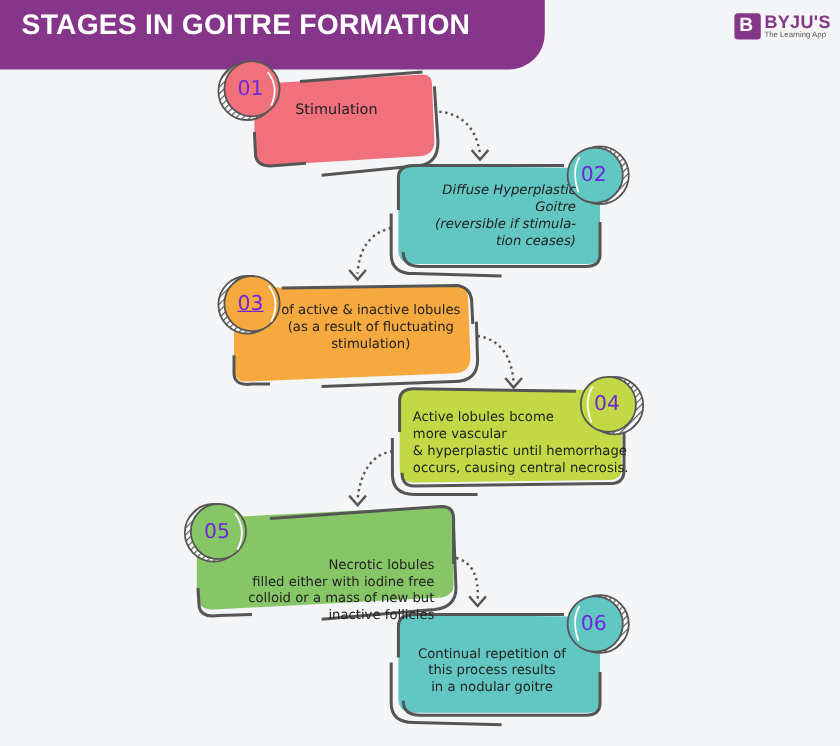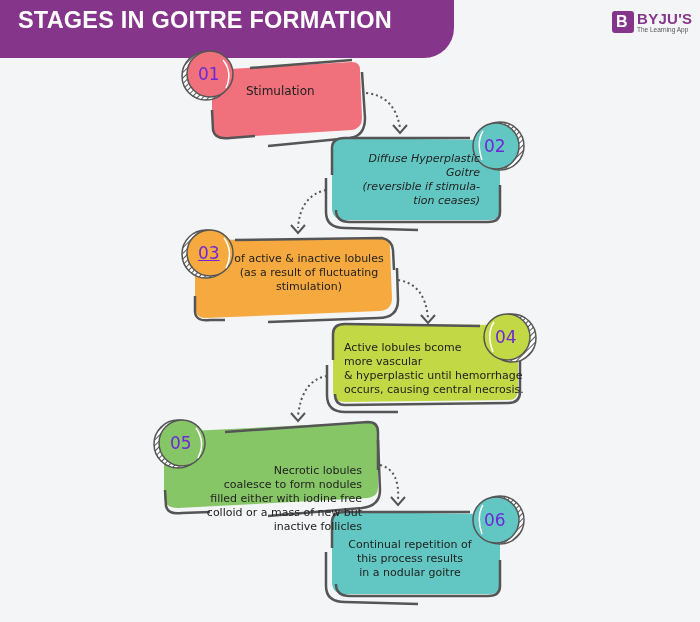--- a/index.html
+++ b/index.html
@@ -148,21 +148,20 @@
 
 <div class="box-text" style="left:344px;top:341px;width:180px;text-align:left;">
   <div>Active lobules bcome</div>
   <div>more vascular</div>
   <div>&amp; hyperplastic until hemorrhage</div>
   <div>occurs, causing central necrosis.</div>
 </div>
 
 <div class="box-text" style="left:200px;top:432px;width:162px;text-align:right;margin-top:32px;">
   <div>Necrotic lobules</div>
-  <div>coalesce to form nodules</div>
   <div>filled either with iodine free</div>
   <div>colloid or a mass of new but</div>
   <div>inactive follicles</div>
 </div>
 
 <div class="box-text" style="left:340px;top:538px;width:140px;text-align:center;">
   <div>Continual repetition of</div>
   <div>this process results</div>
   <div>in a nodular goitre</div>
 </div>

